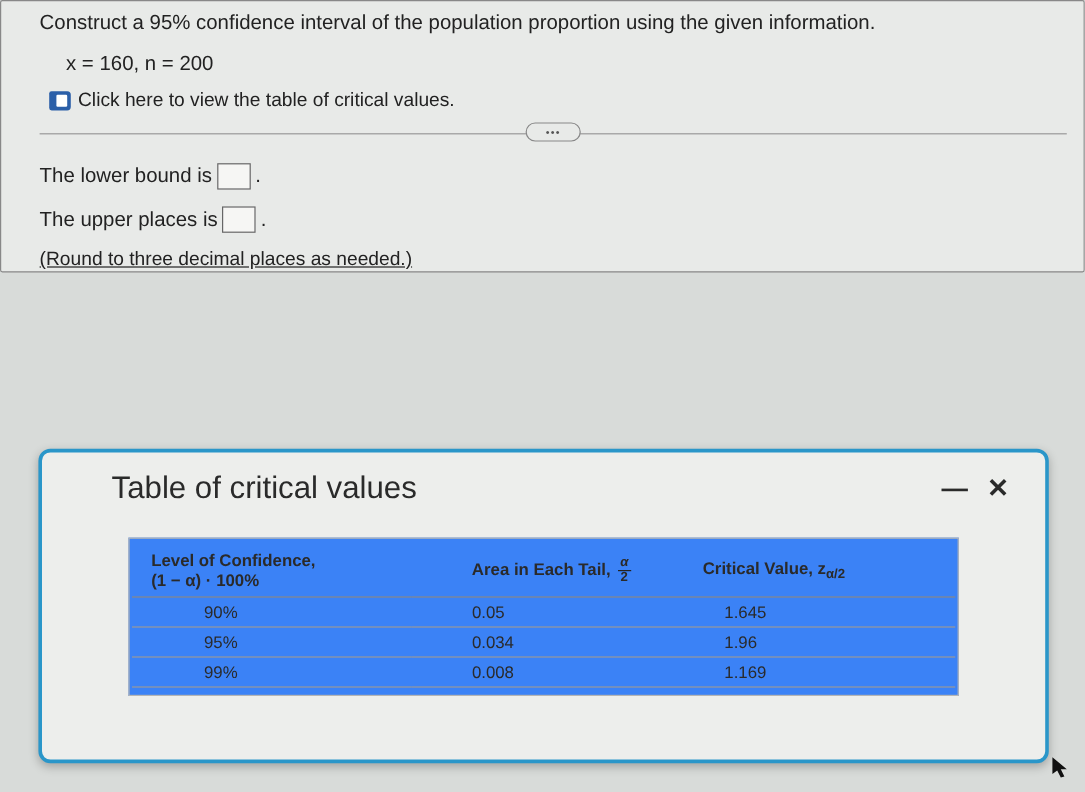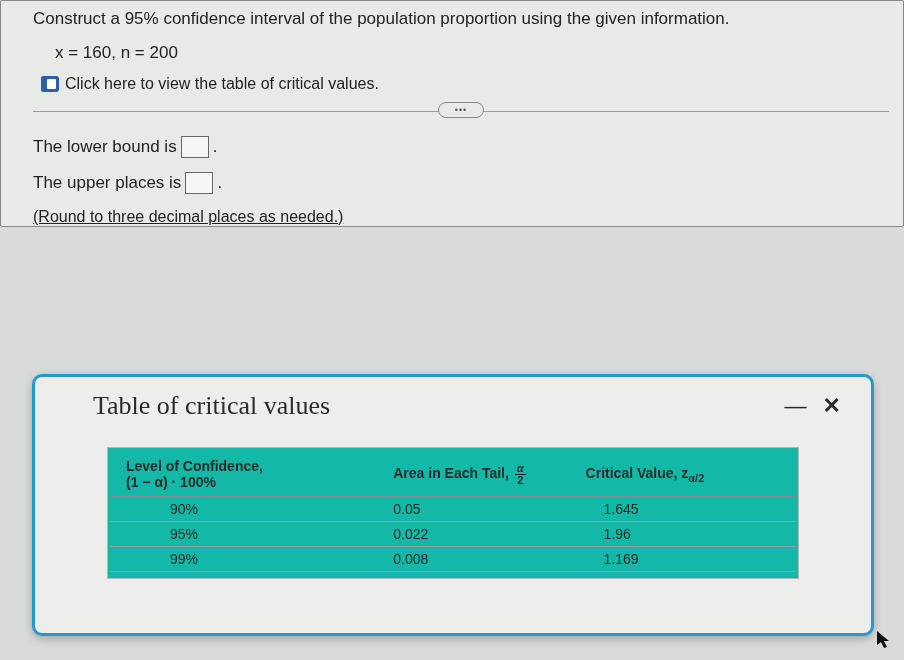--- a/index.html
+++ b/index.html
@@ -110,41 +110,40 @@
       border: 3px solid #2a96c9;
       border-radius: 10px;
       box-shadow: 0 3px 8px rgba(0,0,0,.25);
       padding: 14px 30px 8px 30px;
     }
     .dialog-title-row {
       display: flex;
       justify-content: space-between;
       align-items: center;
       margin-bottom: 26px;
-      font-family: Liberation Serif, serif;
     }
     .dialog-title {
       font-size: 26px;
       font-weight: normal;
       color: #2a2a2a;
       margin-left: 28px;
     }
     .dialog-controls {
       display: flex;
       gap: 16px;
       font-size: 22px;
       font-weight: bold;
       color: #2a2a2a;
     }
     .dialog-controls span { cursor: pointer; line-height: 1; }
     
     .tbl-container {
       margin: 0 42px;
       border: 1px solid #b5b5b5;
-      background: #14b8a6;
+      background: #3b82f6;
       padding: 4px 2px 6px 2px;
     }
     table {
       width: 100%;
       border-collapse: collapse;
       font-size: 14px;
       color: #2a2a2a;
     }
     th {
       font-weight: bold;
@@ -245,21 +244,21 @@
         </tr>
       </thead>
       <tbody>
         <tr>
           <td class="c1">90%</td>
           <td class="c2">0.05</td>
           <td class="c3">1.645</td>
         </tr>
         <tr>
           <td class="c1">95%</td>
-          <td class="c2">0.022</td>
+          <td class="c2">0.034</td>
           <td class="c3">1.96</td>
         </tr>
         <tr>
           <td class="c1">99%</td>
           <td class="c2">0.008</td>
           <td class="c3">1.169</td>
         </tr>
       </tbody>
     </table>
   </div>

